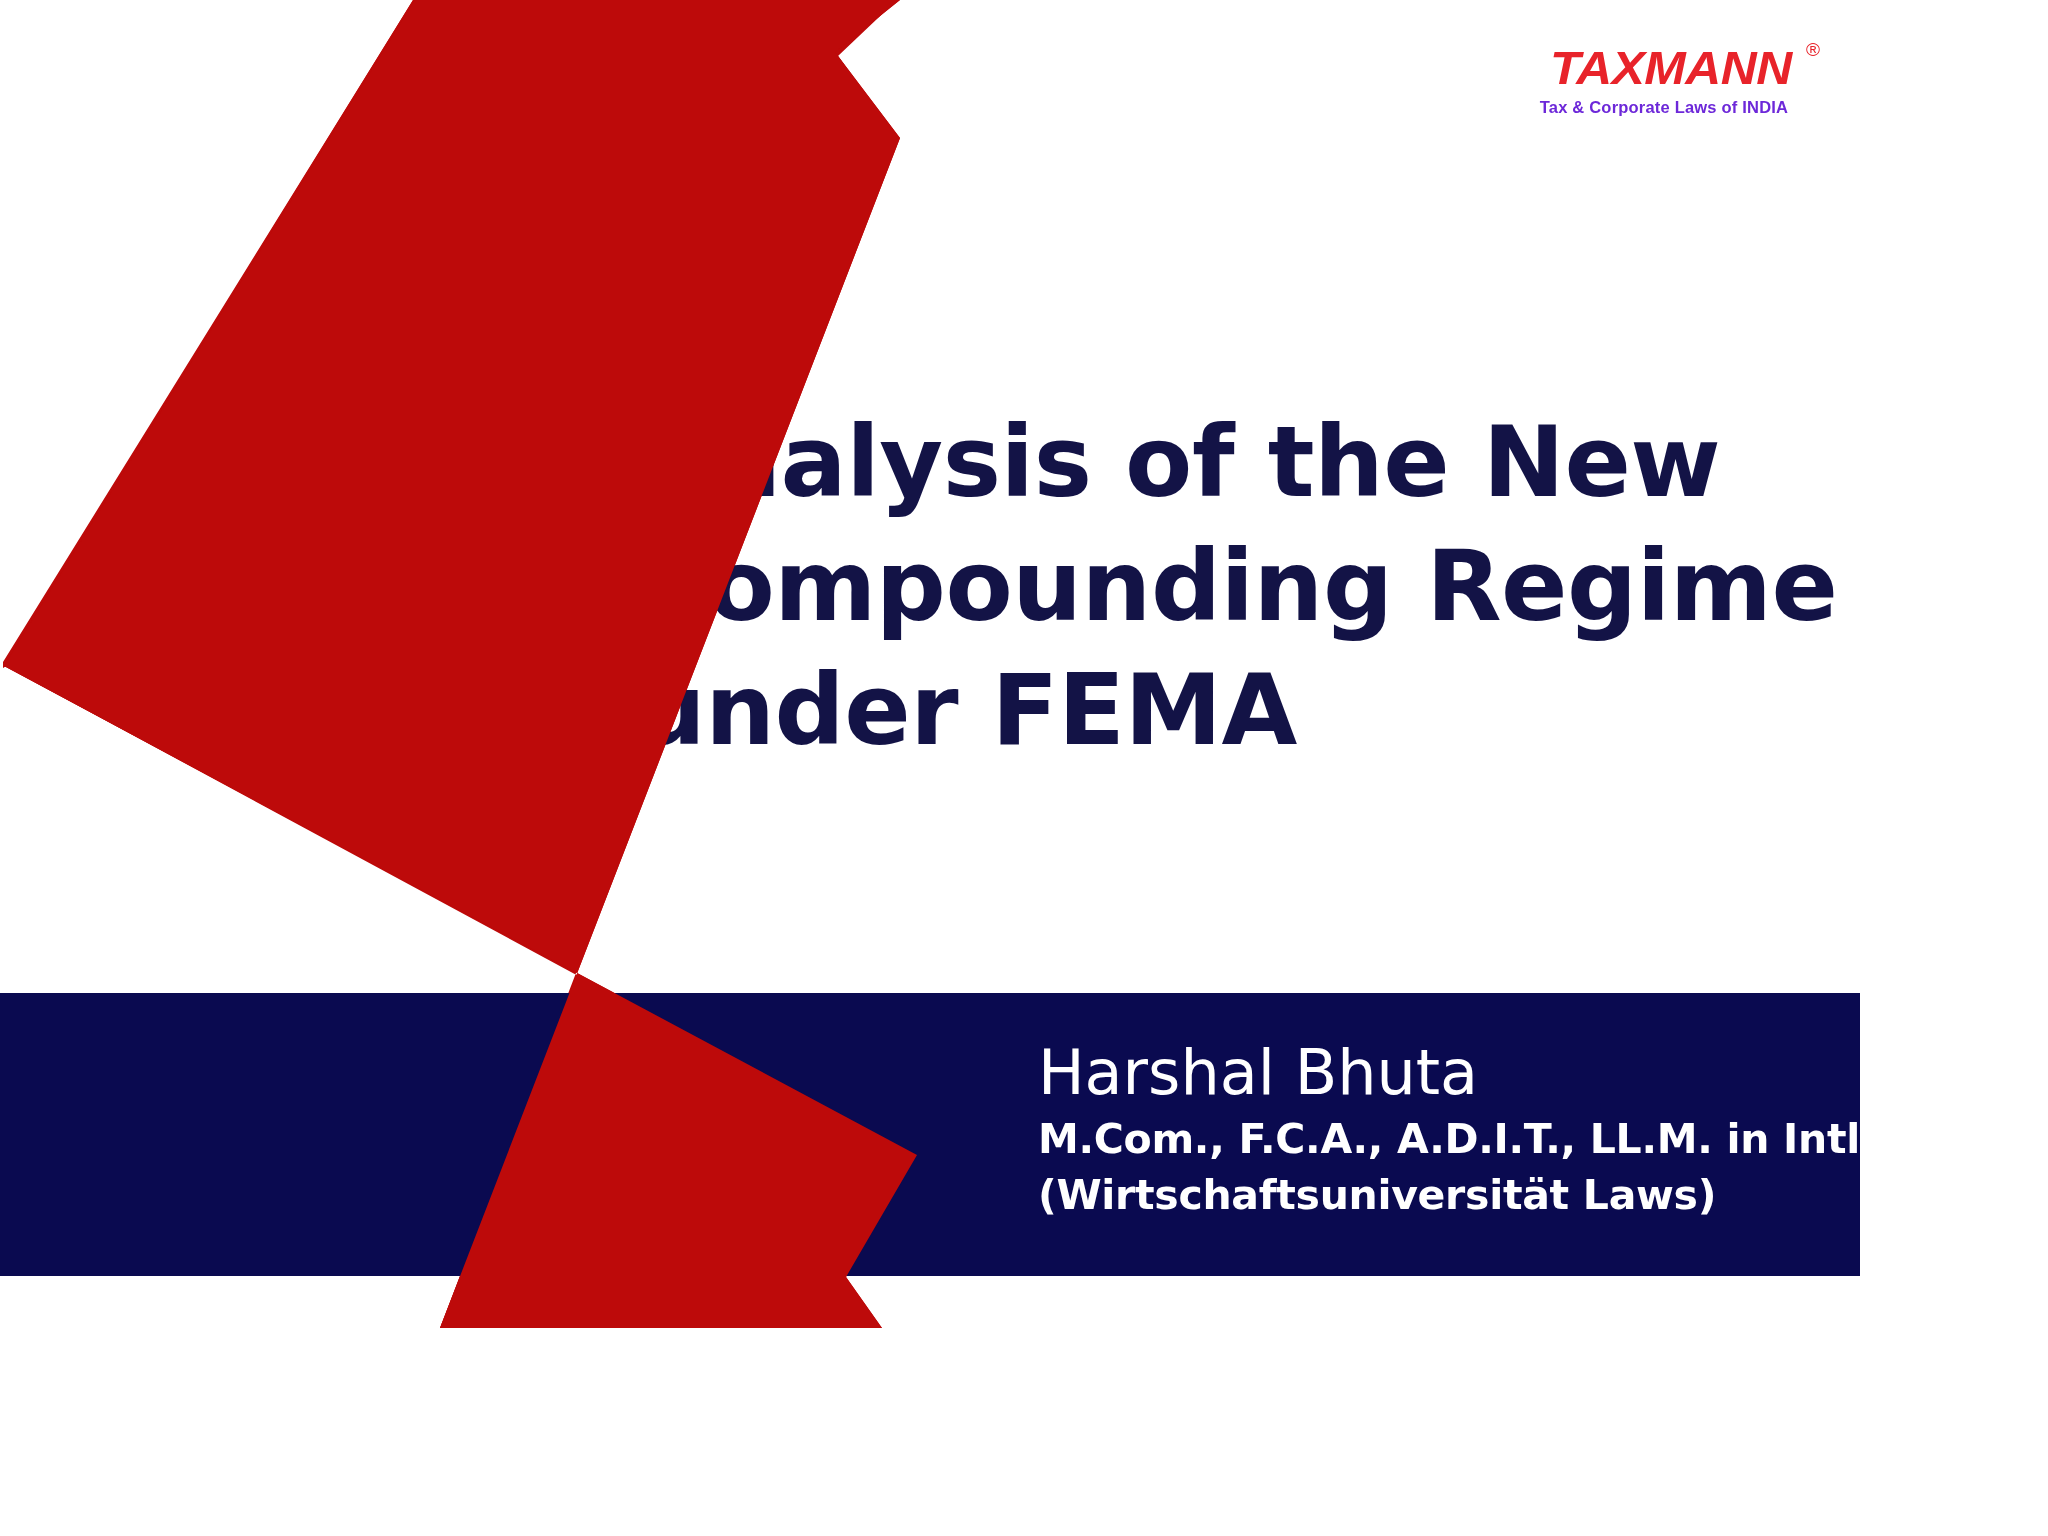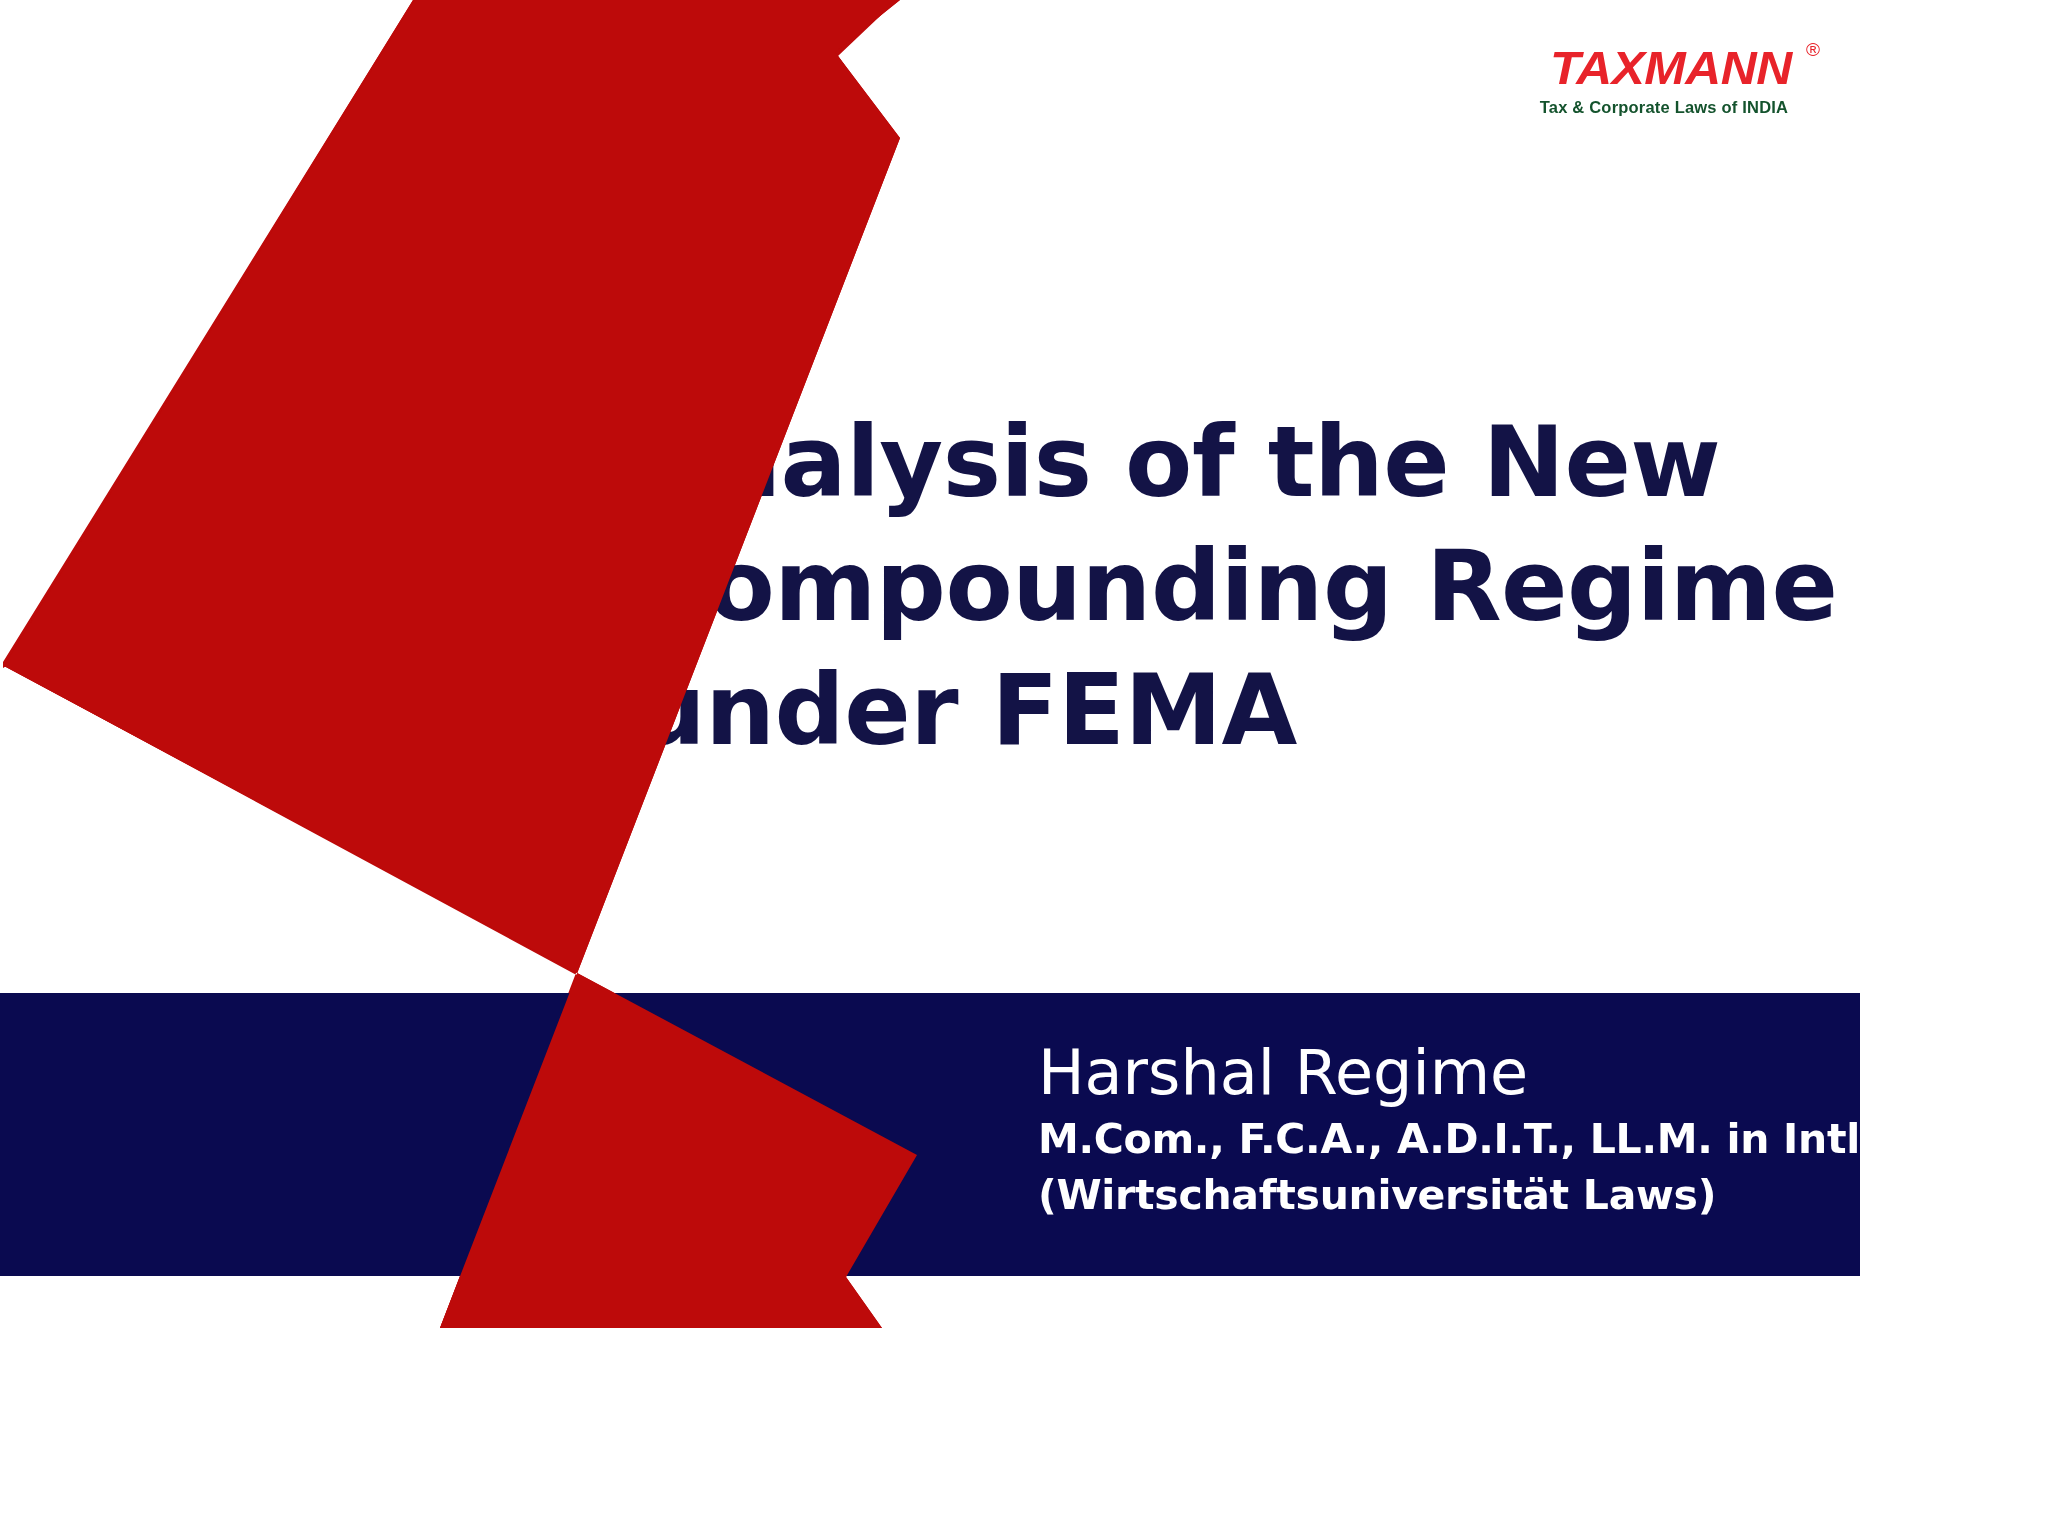--- a/index.html
+++ b/index.html
@@ -65,21 +65,21 @@
     color: #E8232A;
     font-weight: normal;
     font-style: normal;
   }
   #logo-tagline {
     display: block;
     margin-top: 8px;
     font-family: "Liberation Sans", sans-serif;
     font-size: 16.5px;
     font-weight: bold;
-    color: #14532d;
+    color: #6d28d9;
     letter-spacing: 0.2px;
     white-space: nowrap;
   }
 
   
   #title-block {
     position: absolute;
     left: 636px;
     top: 400px;
     width: 1380px;
@@ -157,18 +157,18 @@
     <div class="title-line">under FEMA</div>
   </div>
 
   <div id="author-band"></div>
 
   <svg viewBox="0 0 2048 1536" preserveAspectRatio="none" aria-hidden="true" style="position:absolute;left:0;top:0;width:2048px;height:1536px;pointer-events:none;">
     <polygon fill="#BD0A0A" points="415,0 900,0 835,52 900,138 440,1328 882,1328 846,1277 917,1155 4,666"></polygon>
   </svg>
 
   <div id="author-text">
-    <div id="author-name">Harshal Regime</div>
+    <div id="author-name">Harshal Bhuta</div>
     <div class="author-credential">M.Com., F.C.A., A.D.I.T., LL.M. in Intl. Tax Law</div>
     <div class="author-credential">(Wirtschaftsuniversität Laws)</div>
   </div>
 
 </div>
 
 </body></html>

